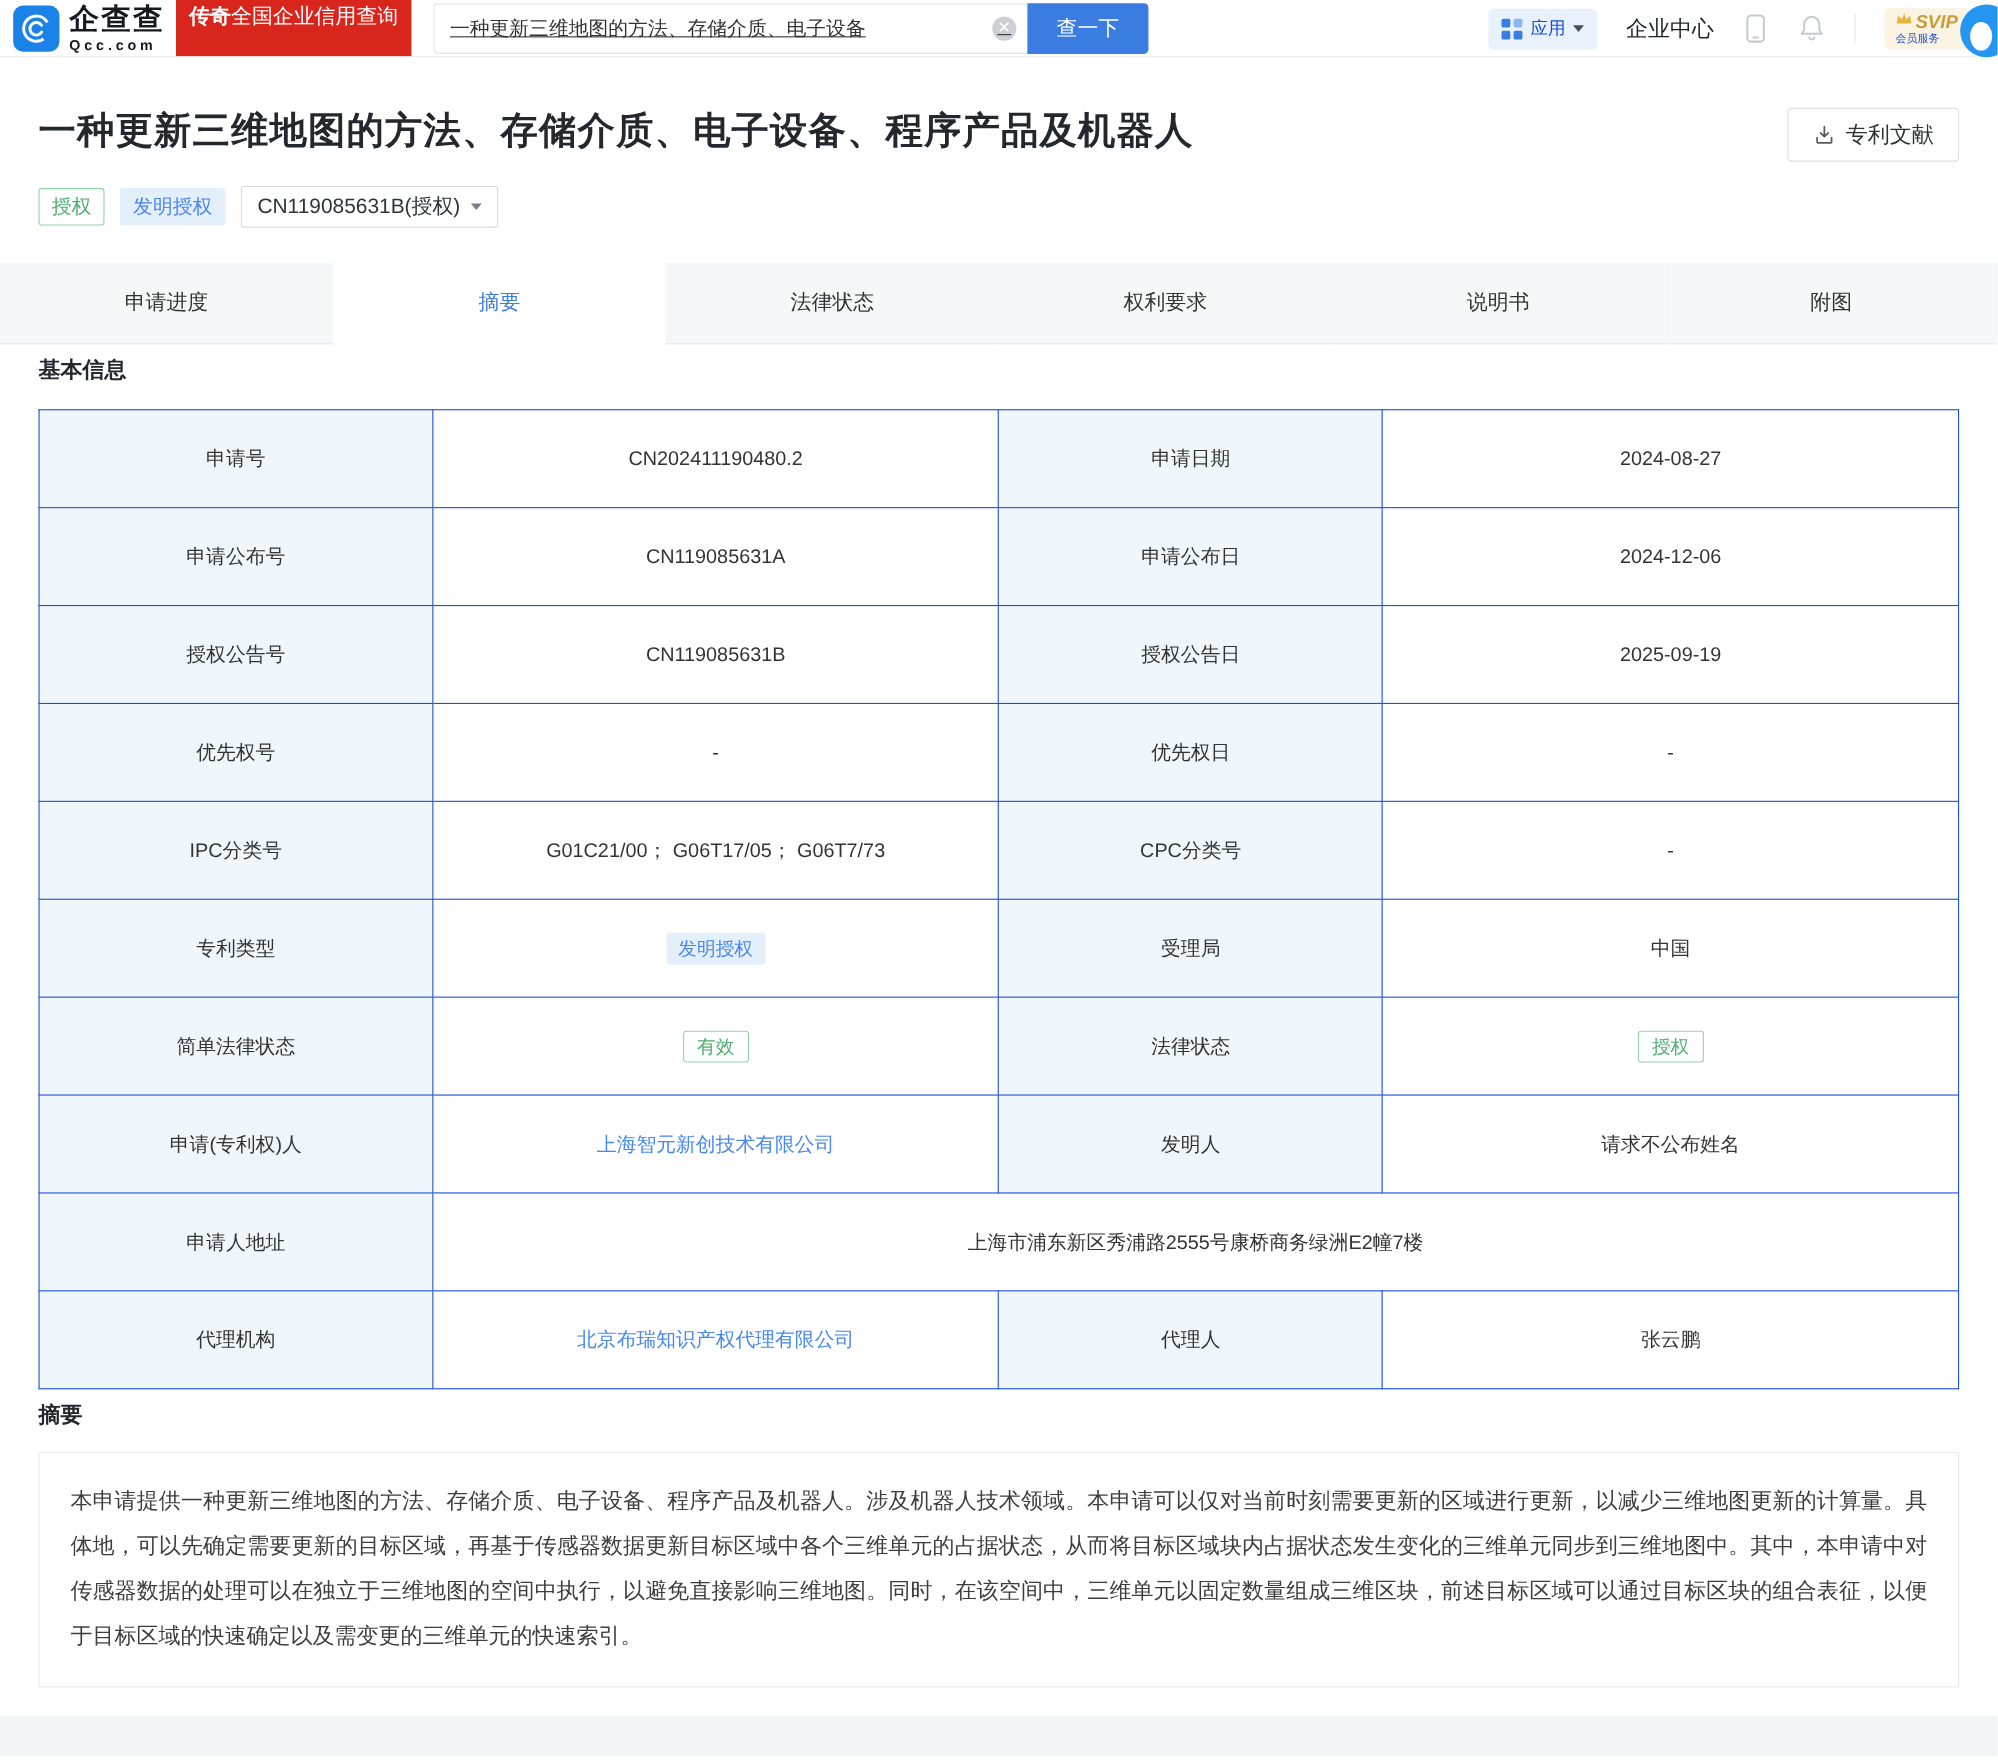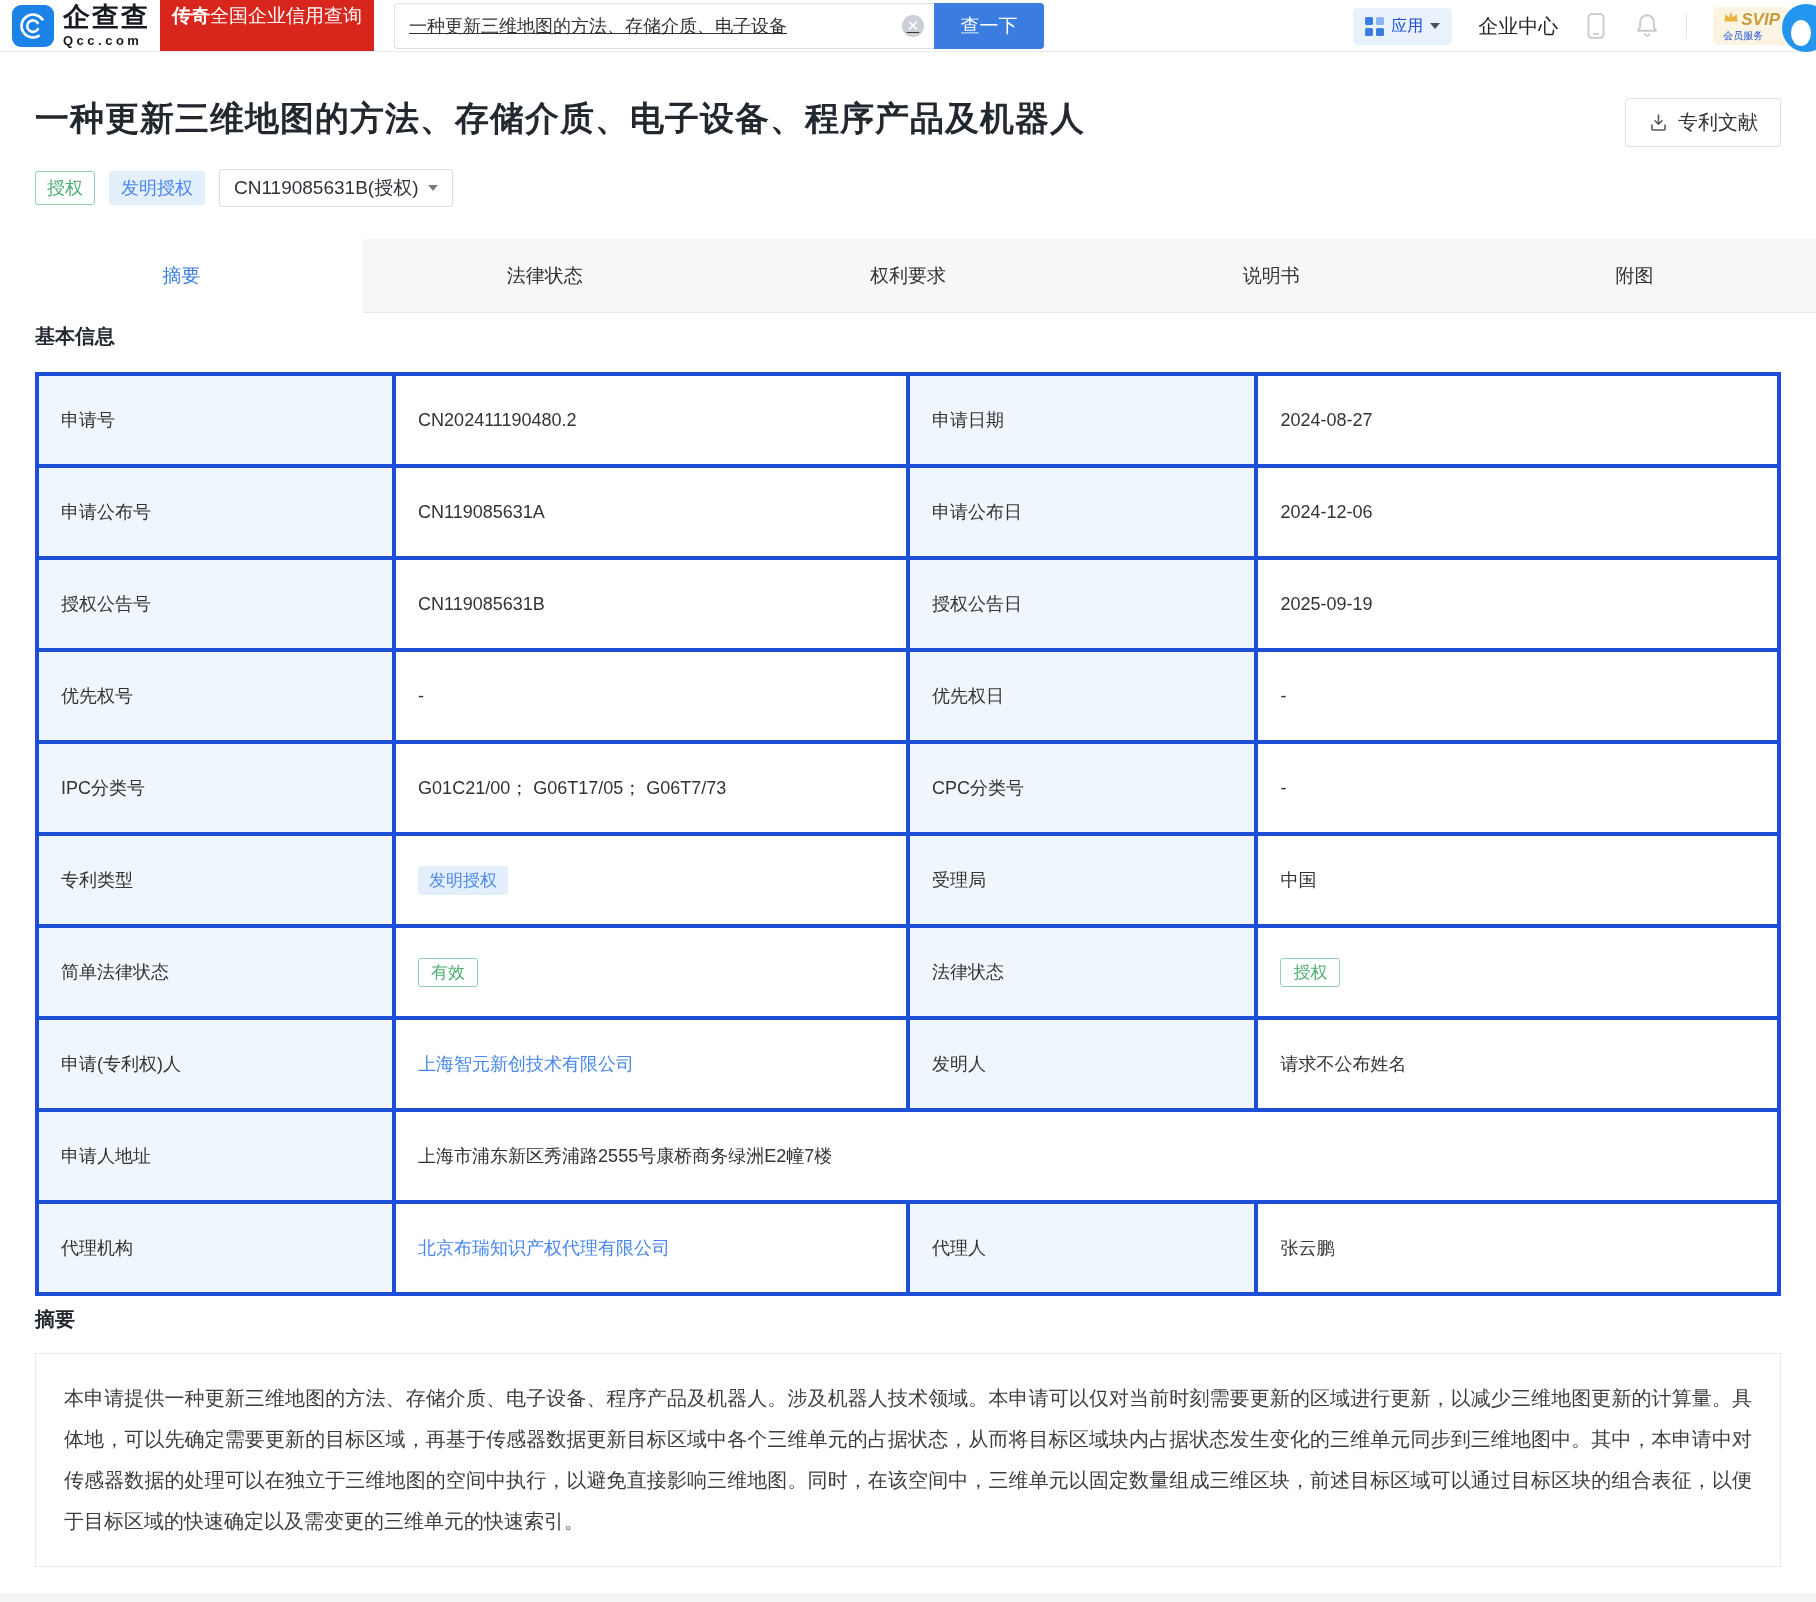--- a/index.html
+++ b/index.html
@@ -67,21 +67,21 @@
 
   
   .tabs { display:flex; margin-top:32px; }
   .tab { flex:1; height:74px; line-height:74px; text-align:center; font-size:19px; color:#333;
     background:#f6f7f8; border-bottom:1px solid #e9e9e9; cursor:pointer; }
   .tab.active { background:#fff; color:#3a7ce0; border-bottom-color:#fff; }
 
   
   .sec-h { font-size:20px; font-weight:bold; color:#23272e; margin:10px 35px 0; }
   .info-table { width:calc(100% - 70px); margin:22px 35px 0; border-collapse:collapse; table-layout:fixed; }
-  .info-table td { border:4px solid #1d4ed8; font-size:18px; color:#333; padding:32px 22px; vertical-align:middle; }
+  .info-table td { border:1px solid #1d4ed8; font-size:18px; color:#333; padding:32px 22px; vertical-align:middle;text-align:center; }
   .info-table td.lbl { background:#eff7fd; }
   .col0{width:20.5%}.col1{width:29.5%}.col2{width:20%}.col3{width:30%}
   a.link { color:#4787ee; text-decoration:none; cursor:pointer; }
   .t-badge-blue { color:#4a86ee; background:#e4effc; border-radius:3px; padding:5px 11px; font-size:17px; }
   .t-badge-green { color:#4fae70; border:1px solid #93d3ab; border-radius:3px; padding:4px 12px; font-size:17px; background:#fff; }
 
   
   .abstract-box { margin:20px 35px 0; border:1px solid #e9e9e9; padding:24px 28px; font-size:20px;
     line-height:41px; color:#3d3d3d; text-align:justify; }
 
@@ -178,20 +178,21 @@
     <span class="badge-green-o">授权</span>
     <span class="badge-blue">发明授权</span>
     <span class="num-select">
       <span>CN119085631B(授权)</span>
       <span class="caret-sm"></span>
     </span>
   </div>
 </div>
 
 <div class="tabs">
+  <div class="tab">申请进度</div>
   <div class="tab active">摘要</div>
   <div class="tab">法律状态</div>
   <div class="tab">权利要求</div>
   <div class="tab">说明书</div>
   <div class="tab">附图</div>
 </div>
 
 <div class="sec-h">基本信息</div>
 
 <table class="info-table">

